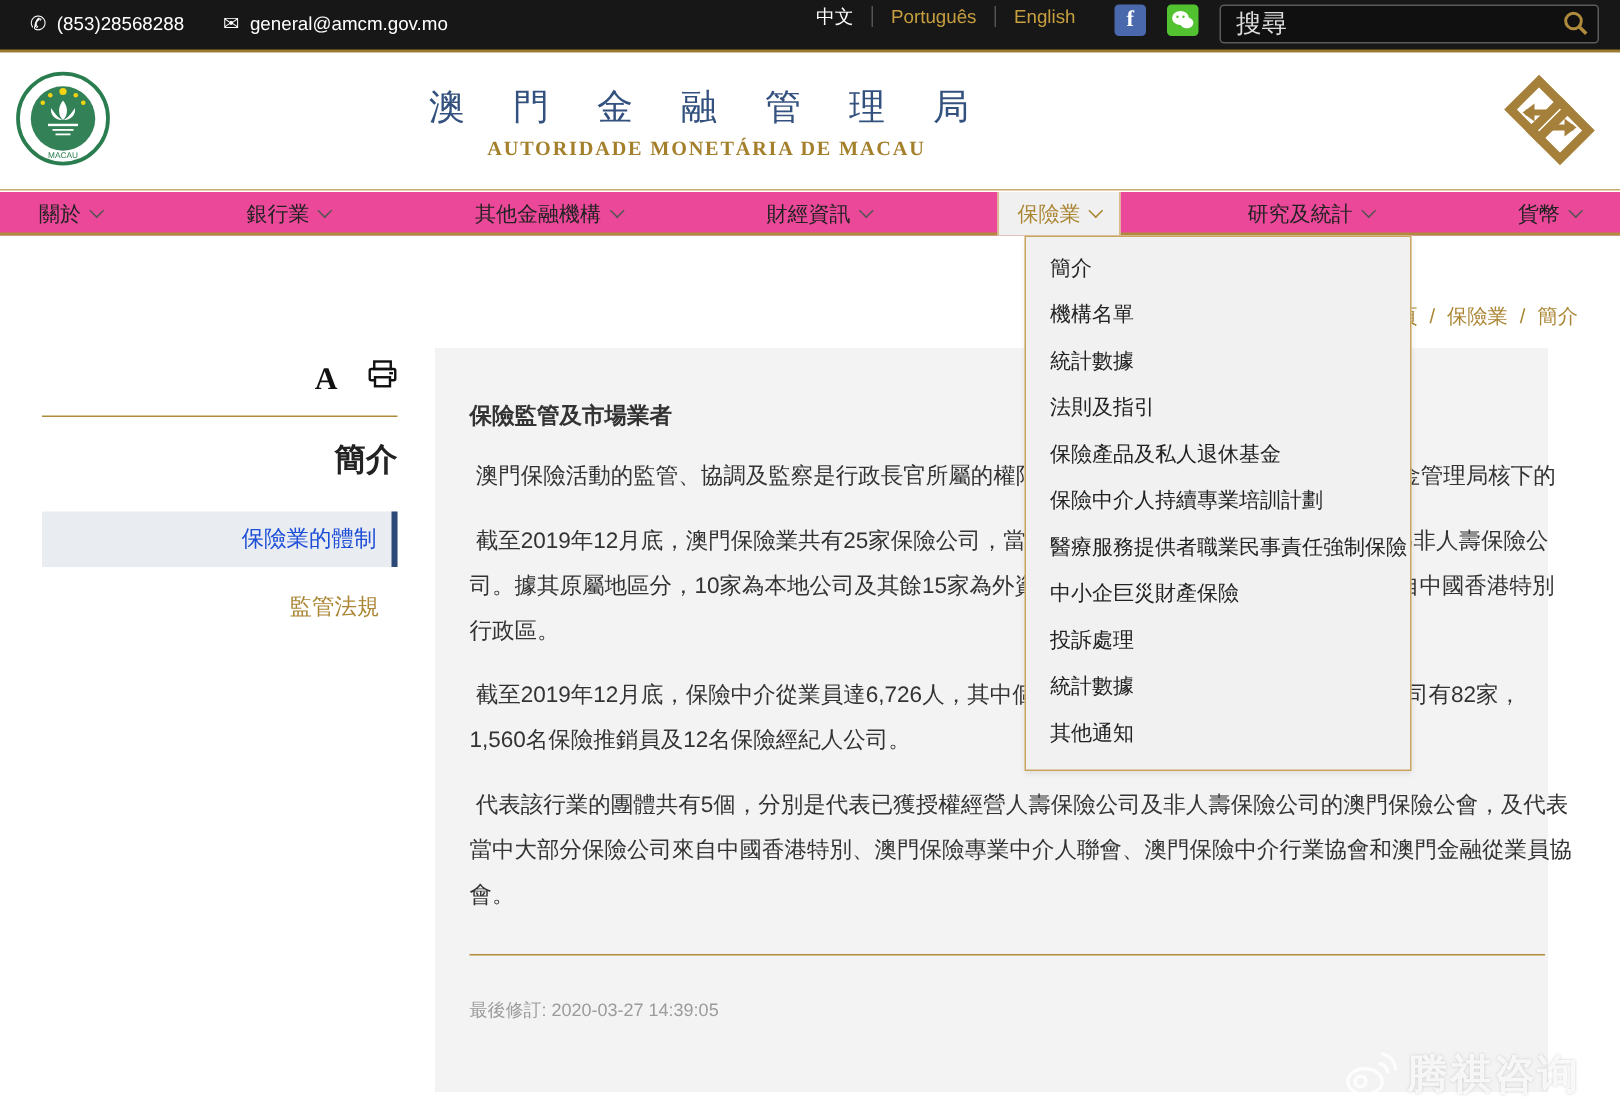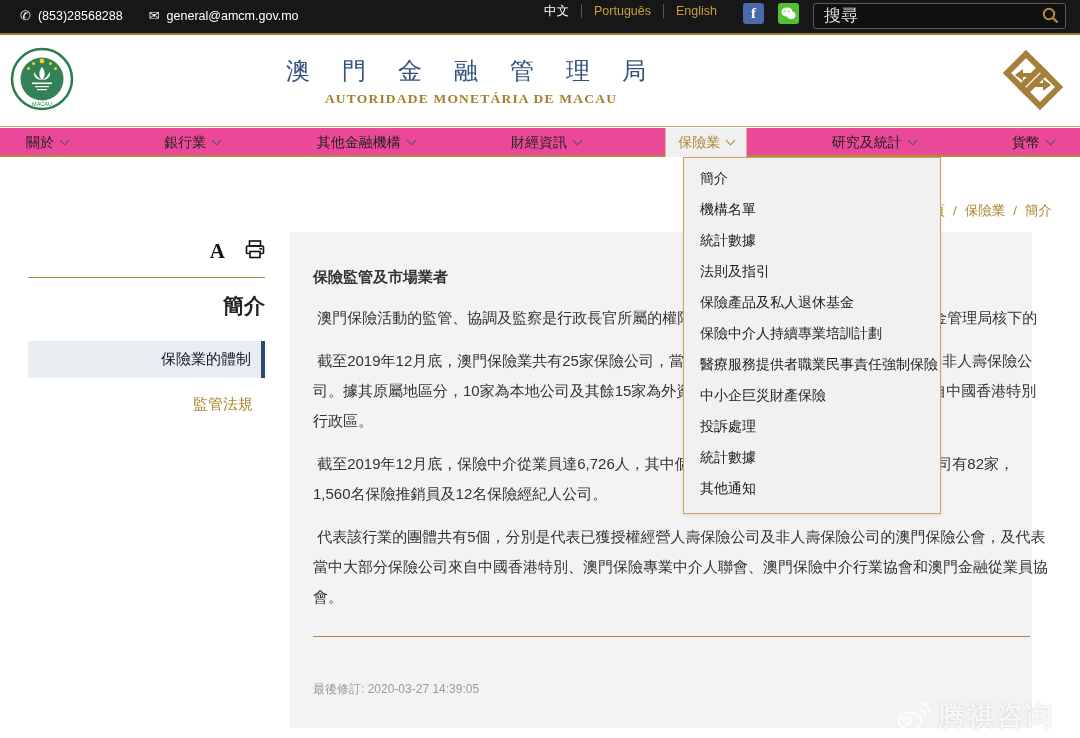--- a/index.html
+++ b/index.html
@@ -55,32 +55,32 @@
   #breadcrumb { position:absolute; top:202px; right:28px; font-size:13.5px; color:#ab8634; z-index:4; white-space:nowrap; }
   .bc-sep { margin:0 8px; color:#ab8634; }
   .bc-item { cursor:pointer; }
 
   
   #side-tools { position:absolute; top:240px; left:28px; width:237px; display:flex; justify-content:flex-end; align-items:center; gap:20px; z-index:2; }
   .font-tool { font-family:"Liberation Serif", serif; font-size:21px; font-weight:bold; color:#111; cursor:pointer; line-height:1; }
   #side-divider { position:absolute; top:277px; left:28px; width:237px; border-top:1px solid #b08b3e; }
   #side-title { position:absolute; top:292px; left:28px; width:237px; text-align:right; font-size:21px; font-weight:bold; color:#222; }
   #side-menu { position:absolute; top:341px; left:28px; width:237px; }
-  .side-item { text-align:right; font-size:15px; padding:9px 12px; color:#0f172a; cursor:pointer; }
+  .side-item { text-align:right; font-size:15px; padding:9px 12px; color:#1d4ed8; cursor:pointer; }
   .side-item.active { background:#e9ecf1; border-right:4px solid #2c4a77; padding-right:10px; }
   .side-item.link { color:#ab8634; margin-top:8px; }
 
   
   #content-panel { position:absolute; left:290px; top:232px; width:742px; height:496px; background:#f3f3f3; z-index:1; }
   #content-inner { padding:36px 2px 0 23px; }
   #content-heading { font-size:15px; font-weight:bold; color:#333; margin-bottom:16px; }
   .para { margin-bottom:13px; }
   .cline { white-space:pre; font-size:15px; line-height:30px; color:#333; }
   #content-hr { border:none; border-top:1px solid #b08b3e; margin:24px 0 0 0; width:717px; }
-  #last-modified { margin-top:44px; font-size:12px; color:#9b9b9b; }
+  #last-modified { margin-top:28px; font-size:12px; color:#9b9b9b; }
 
   
   #watermark { position:absolute; right:26px; bottom:4px; display:flex; align-items:center; gap:6px; z-index:40;
                color:rgba(255,255,255,0.82); font-size:27px; font-weight:bold; letter-spacing:2px;
                text-shadow:0 0 2px rgba(120,120,120,0.35); pointer-events:none; }
 </style>
 </head>
 <body>
 
 <div id="page">

